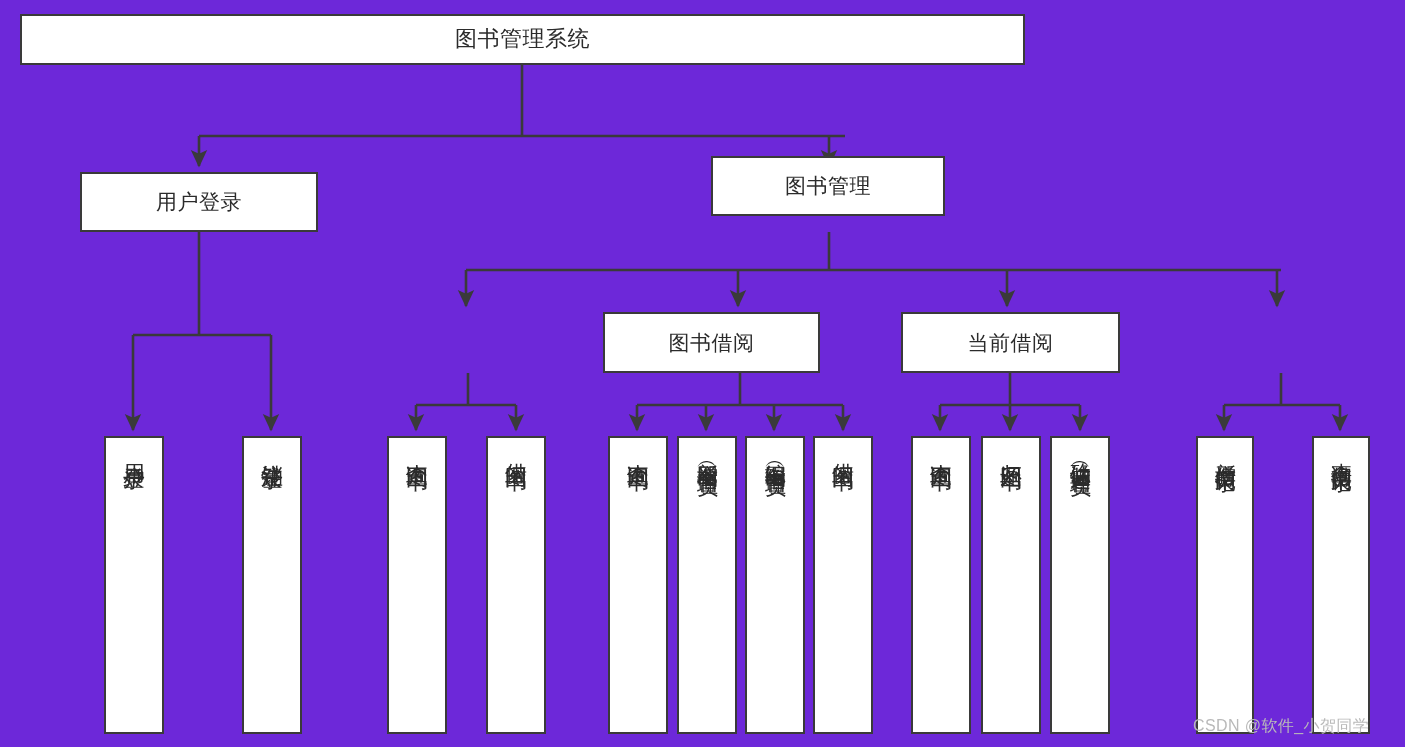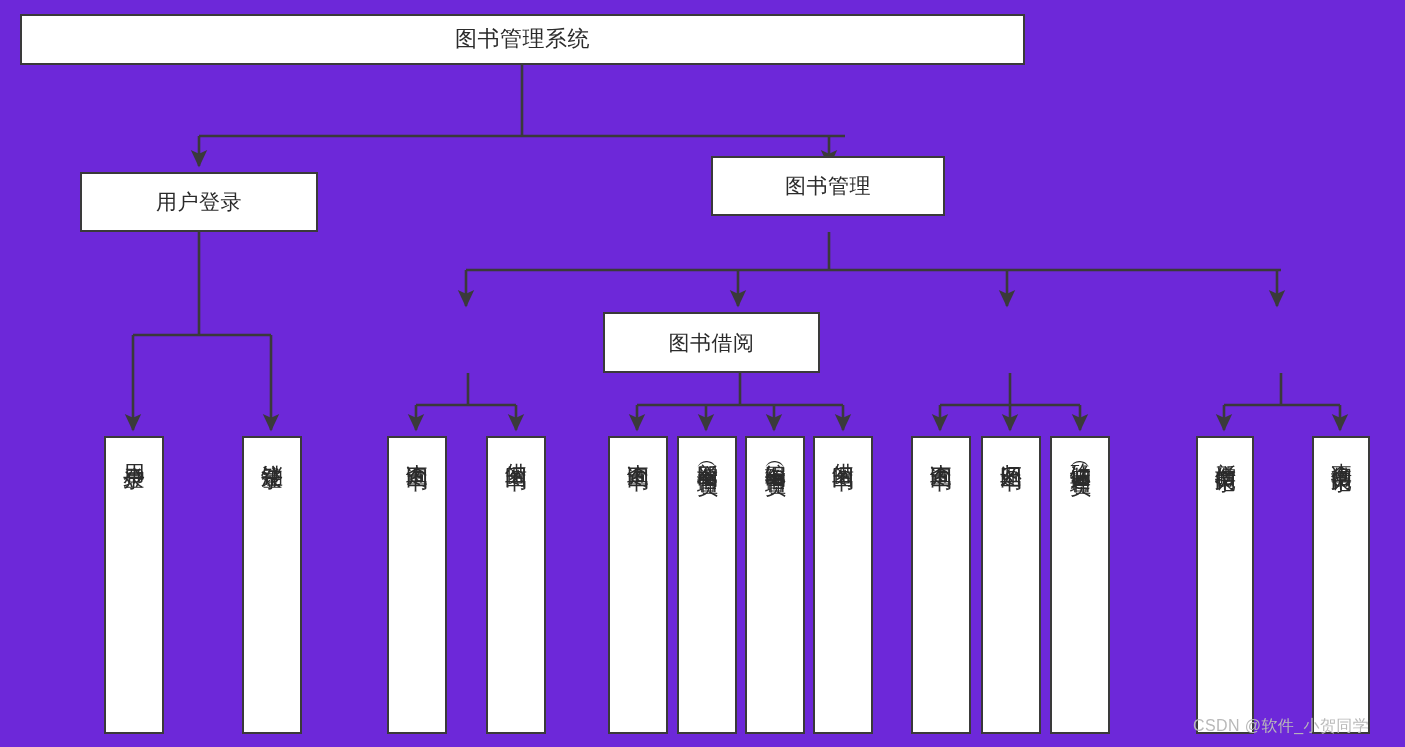--- a/index.html
+++ b/index.html
@@ -142,20 +142,23 @@
 
   <div class="node horiz" style="left:711px; top:156px; width:234px; height:60px;">
     <span class="label">图书管理</span>
   </div>
 
 
   <div class="node horiz" style="left:603px; top:312px; width:217px; height:61px;">
     <span class="label">图书借阅</span>
   </div>
 
+  <div class="node horiz" style="left:901px; top:312px; width:219px; height:61px;">
+    <span class="label">当前借阅</span>
+  </div>
 
 
   <div class="node vert" style="left:104px; top:436px; width:60px; height:298px;">
     <span class="label">用户登录</span>
   </div>
 
   <div class="node vert" style="left:242px; top:436px; width:60px; height:298px;">
     <span class="label">注销登录</span>
   </div>
 

